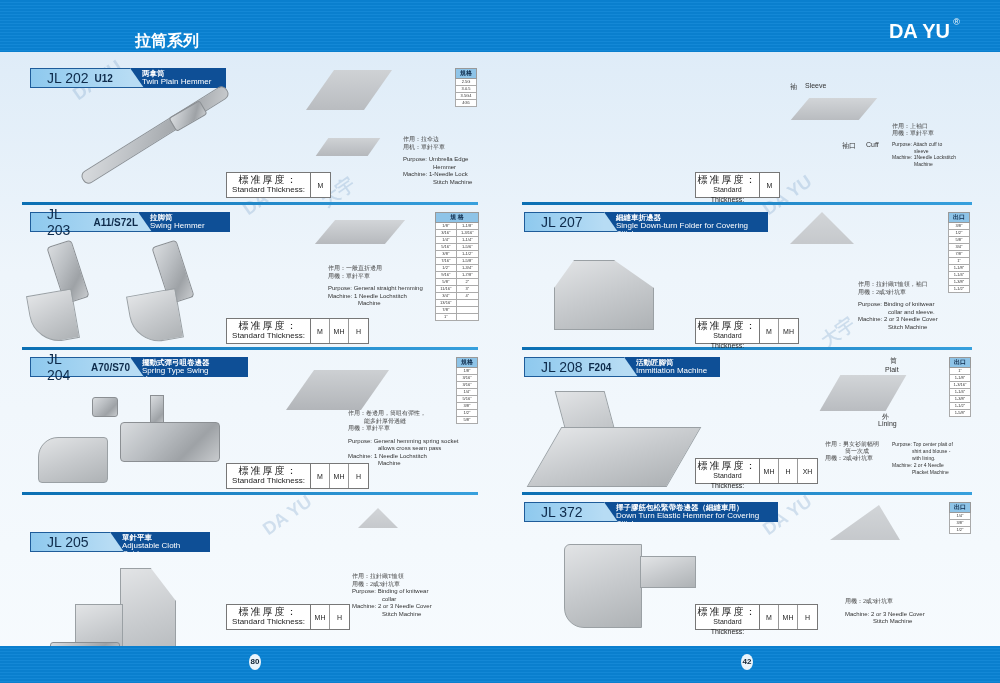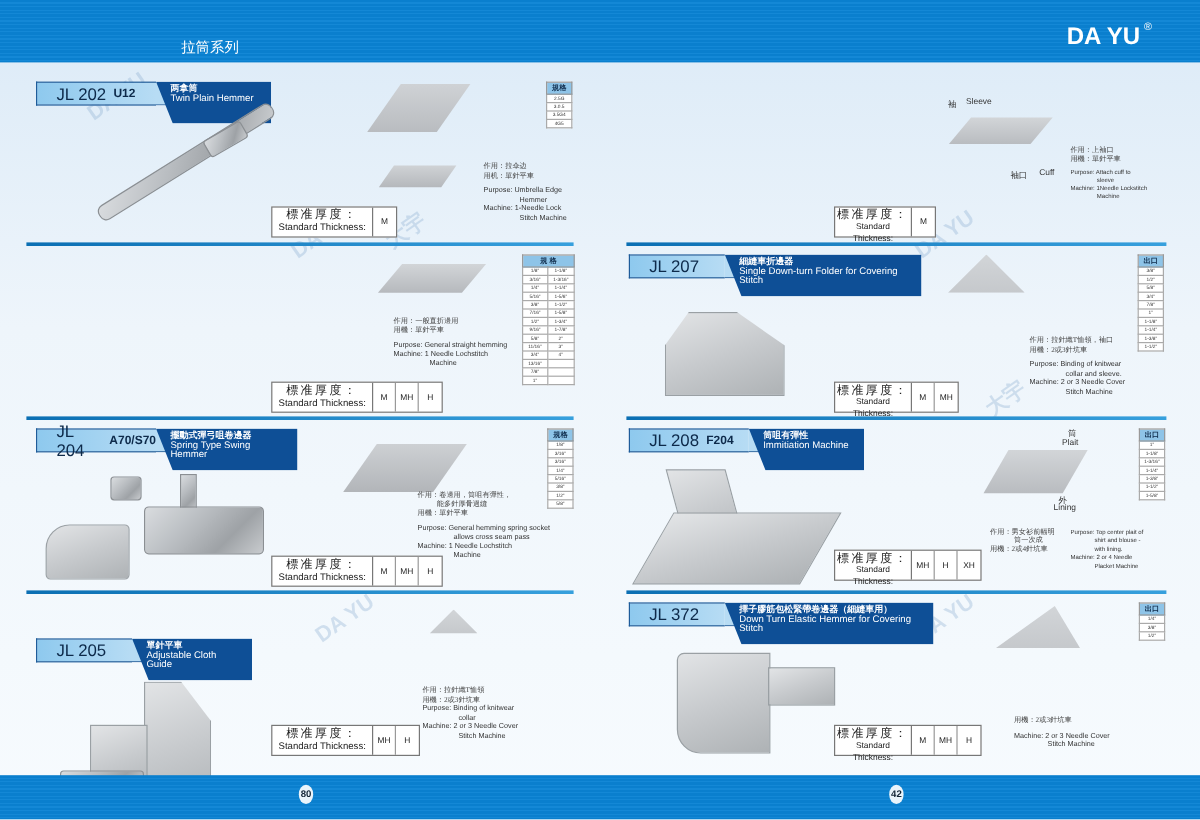--- a/index.html
+++ b/index.html
@@ -1,30 +1,30 @@
 <!DOCTYPE html>
 <html><head>
 <meta charset="utf-8">
 <style>
 *{box-sizing:border-box;margin:0;padding:0}
 html,body{width:1000px;height:683px;overflow:hidden;background:#fff;font-family:"Liberation Sans",sans-serif}
 .page{position:relative;width:1000px;height:683px;background:linear-gradient(180deg,#dbeaf7 0%,#eef5fb 40%,#f7fbfe 100%)}
 .topbar{position:absolute;left:0;top:0;width:1000px;height:52px;background:repeating-linear-gradient(180deg,#0a7fce 0px,#0a7fce 2px,#1488d6 2px,#1488d6 3px)}
 .topbar .title{position:absolute;left:35px;top:20px;color:#fff;font-weight:bold;font-size:25px;letter-spacing:1px}
-.topbar .title-cn{position:absolute;left:151px;top:31px;color:#fff;font-weight:normal;font-size:12px}
+.topbar .title-cn{position:absolute;left:135px;top:31px;color:#fff;font-weight:bold;font-size:16px}
 .topbar .brand{position:absolute;right:50px;top:20px;color:#fff;font-weight:bold;font-size:20px}
 .topbar .reg{position:absolute;right:40px;top:17px;color:#fff;font-size:9px}
 .bottombar{position:absolute;left:0;top:646px;width:1000px;height:37px;background:repeating-linear-gradient(180deg,#0a7fce 0px,#0a7fce 2px,#1488d6 2px,#1488d6 3px)}
 .pagenum{position:absolute;top:654px;width:12px;height:16px;border-radius:50%;background:#eaf4fb;color:#123;font-size:8px;text-align:center;line-height:16px;font-weight:bold}
 .divider{position:absolute;height:3px;background:linear-gradient(90deg,#0b6fb3,#37a0dd)}
 .section{position:absolute;width:470px;height:140px}
 .label{position:absolute;left:0;top:0;height:20px;display:flex}
 .label .code{background:linear-gradient(90deg,#8ec9ee,#b7dcf4);border:1px solid #1e5c9a;border-right:none;height:20px;display:flex;align-items:center;padding-left:16px;color:#0d2a4a;font-size:14px;position:relative}
 .label .code .sub{font-size:10px;margin-left:6px;font-weight:bold}
-.label .name{background:#0e4f96;color:#fff;height:35px;padding:2px 8px 0 12px;font-size:8px;line-height:8px;position:relative;clip-path:polygon(0 0,100% 0,100% 100%,14px 100%)}
+.label .name{background:#0e4f96;color:#fff;height:20px;padding:2px 8px 0 12px;font-size:8px;line-height:8px;position:relative;clip-path:polygon(0 0,100% 0,100% 100%,14px 100%)}
 .label .name .cn{font-weight:bold;font-size:7.5px}
 .label .name .en{font-size:8px}
 .label .cut{width:20px;height:20px;background:linear-gradient(90deg,#b7dcf4,#b7dcf4);clip-path:polygon(0 0,100% 100%,0 100%);border-bottom:1px solid #1e5c9a}
 .thick{position:absolute;display:flex;border:1px solid #777;background:#fff;height:26px}
 .thick .lbl{width:84px;border-right:1px solid #777;text-align:center;font-size:8px;line-height:10px;padding-top:2px;color:#222}
 .thick .lbl .cn{font-family:"Liberation Serif",serif;font-size:10px;letter-spacing:2px}
 .thick .cell{width:19px;border-right:1px solid #999;font-size:7px;text-align:center;line-height:26px;color:#222}
 .thick .cell:last-child{border-right:none}
 .spec{position:absolute;border-collapse:collapse;background:#fff;font-size:4px;color:#333}
 .spec th{background:#8ec4e8;color:#0d2a4a;font-size:6px;height:9px;border:1px solid #999;padding:0 2px}
@@ -112,20 +112,37 @@
     <div class="ind">Stitch Machine</div>
   </div>
   <div class="thick" style="left:226px;top:172px">
     <div class="lbl">
         <div class="cn">標准厚度：</div>
         <div>Standard Thickness:</div>
       </div>
     <div class="cell">M</div>
   </div>
 
+  <div class="section" style="left:30px;top:212px">
+    <div class="label">
+      <div class="code" style="width:108px">
+          <span>JL 203</span>
+          <span class="sub">A11/S72L</span>
+        </div>
+      <div class="cut"></div>
+      <div class="name" style="width:92px;margin-left:-20px">
+          <div class="cn">拉脚筒</div>
+          <div class="en">Swing Hemmer</div>
+        </div>
+    </div>
+    <div class="part metal" style="left:25px;top:30px;width:26px;height:60px;transform:rotate(-18deg);border-radius:4px"></div>
+    <div class="part metal-light" style="left:0px;top:80px;width:46px;height:50px;border-radius:0 0 0 30px;transform:rotate(-10deg)"></div>
+    <div class="part metal" style="left:130px;top:30px;width:26px;height:60px;transform:rotate(-18deg);border-radius:4px"></div>
+    <div class="part metal-light" style="left:100px;top:80px;width:50px;height:50px;border-radius:0 0 0 30px;transform:rotate(-10deg)"></div>
+  </div>
   <div class="diagram" style="left:325px;top:220px;width:70px;height:24px;background:linear-gradient(180deg,#d2d5d8,#b6b9bd);transform:skewX(-40deg)"></div>
   <table class="spec" style="left:435px;top:212px;width:44px">
     <tbody>
         <tr>
           <th colspan="2">規  格</th>
         </tr>
     <tr>
           <td>1/8"</td>
           <td>1-1/8"</td>
         </tr>
@@ -395,21 +412,21 @@
   </div>
 
   <div class="section" style="left:524px;top:357px">
     <div class="label">
       <div class="code" style="width:100px">
           <span>JL 208</span>
           <span class="sub">F204</span>
         </div>
       <div class="cut"></div>
       <div class="name" style="width:96px;margin-left:-20px">
-          <div class="cn">筒咀有彈性</div>
+          <div class="cn">活動匠腳筒</div>
           <div class="en">Immitiation Machine</div>
         </div>
     </div>
     <div class="part metal-light" style="left:40px;top:34px;width:50px;height:70px;transform:skewX(15deg)"></div>
     <div class="part metal-light" style="left:20px;top:70px;width:140px;height:60px;transform:skewX(-30deg)"></div>
   </div>
   <div class="diagram" style="left:830px;top:375px;width:66px;height:36px;background:linear-gradient(180deg,#d2d5d8,#b9bcc0);transform:skewX(-30deg)"></div>
   <span class="dlabel" style="left:890px;top:356px">筒</span>
   <span class="dlabel" style="left:885px;top:366px">Plait</span>
   <span class="dlabel" style="left:882px;top:412px">外</span>

